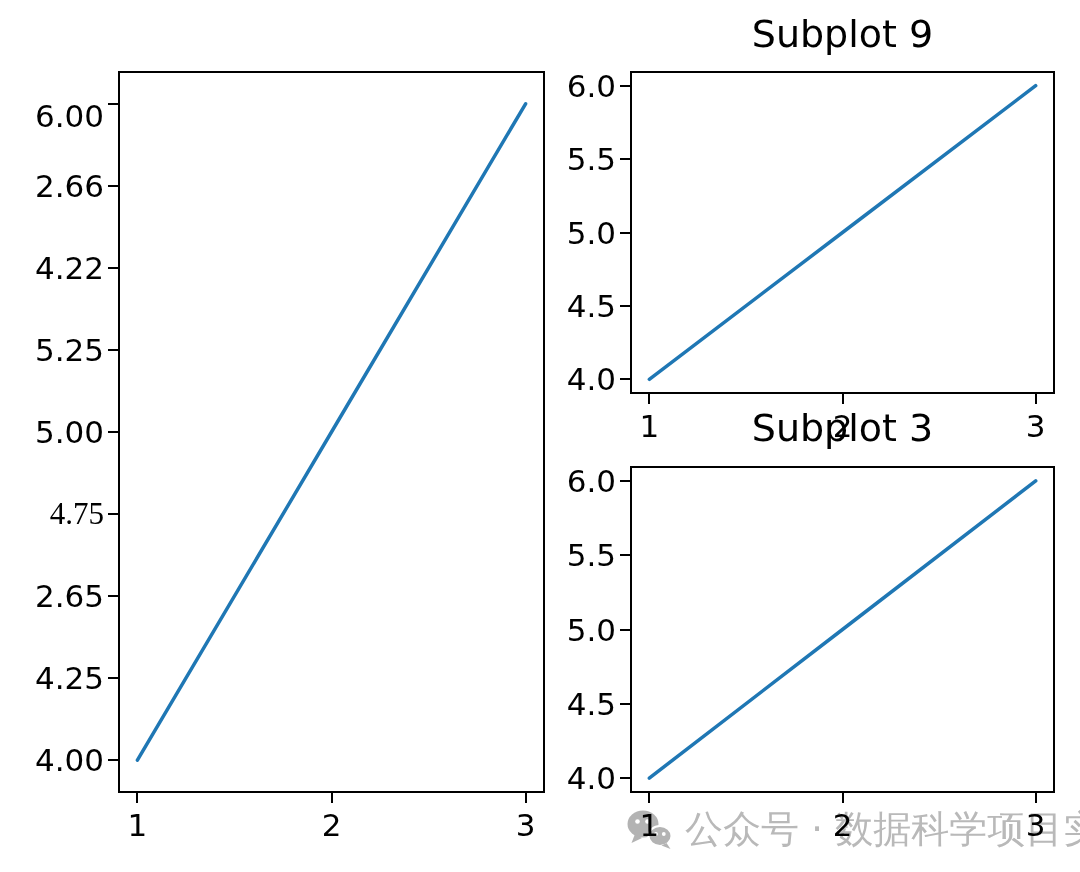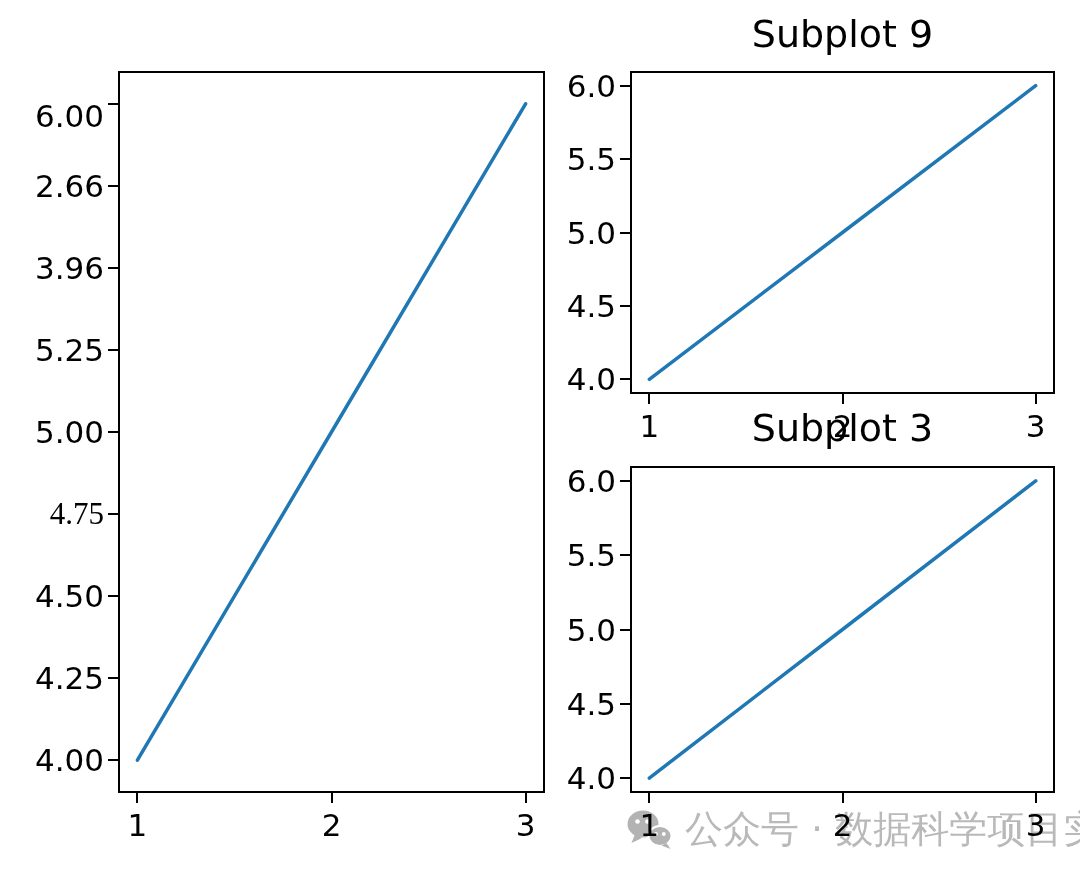--- a/index.html
+++ b/index.html
@@ -117,29 +117,29 @@
       <div class="xlab" style="left: 19.4091px; top: 737px;">1</div>
       <div class="tick-x" style="left: 212.5px; top: 722px;"></div>
       <div class="xlab" style="left: 213.5px; top: 737px;">2</div>
       <div class="tick-x" style="left: 406.591px; top: 722px;"></div>
       <div class="xlab" style="left: 407.591px; top: 737px;">3</div>
       <div class="tick-y" style="top: 688.182px; left: -10px;"></div>
       <div class="ylab" style="top: 689.182px; right: calc(100% + 14px);">4.00</div>
       <div class="tick-y" style="top: 606.136px; left: -10px;"></div>
       <div class="ylab" style="top: 607.136px; right: calc(100% + 14px);">4.25</div>
       <div class="tick-y" style="top: 524.091px; left: -10px;"></div>
-      <div class="ylab" style="top: 525.091px; right: calc(100% + 14px);">4.50</div>
+      <div class="ylab" style="top: 525.091px; right: calc(100% + 14px);">2.65</div>
       <div class="tick-y" style="top: 442.045px; left: -10px;"></div>
       <div class="ylab" style="top: 443.045px; right: calc(100% + 14px); font-family: Liberation Serif, serif;">4.75</div>
       <div class="tick-y" style="top: 360px; left: -10px;"></div>
       <div class="ylab" style="top: 361px; right: calc(100% + 14px);">5.00</div>
       <div class="tick-y" style="top: 277.955px; left: -10px;"></div>
       <div class="ylab" style="top: 278.955px; right: calc(100% + 14px);">5.25</div>
       <div class="tick-y" style="top: 195.909px; left: -10px;"></div>
-      <div class="ylab" style="top: 196.909px; right: calc(100% + 14px);">3.96</div>
+      <div class="ylab" style="top: 196.909px; right: calc(100% + 14px);">4.22</div>
       <div class="tick-y" style="top: 113.864px; left: -10px;"></div>
       <div class="ylab" style="top: 114.864px; right: calc(100% + 14px);">2.66</div>
       <div class="tick-y" style="top: 31.8182px; left: -10px;"></div>
       <div class="ylab" style="top: 45px; right: calc(100% + 14px);">6.00</div>
       <svg width="427" height="722" class="series">
         <polyline points="19.4,689.2 213.5,361.0 407.6,32.8" fill="none" stroke="#1f77b4" stroke-width="3.5" stroke-linecap="round"></polyline>
       </svg>
     </div>
   <div class="axes" id="axes-1" style="left: 630px; top: 71px; width: 425px; height: 323px;">
     <div class="frame"></div>

